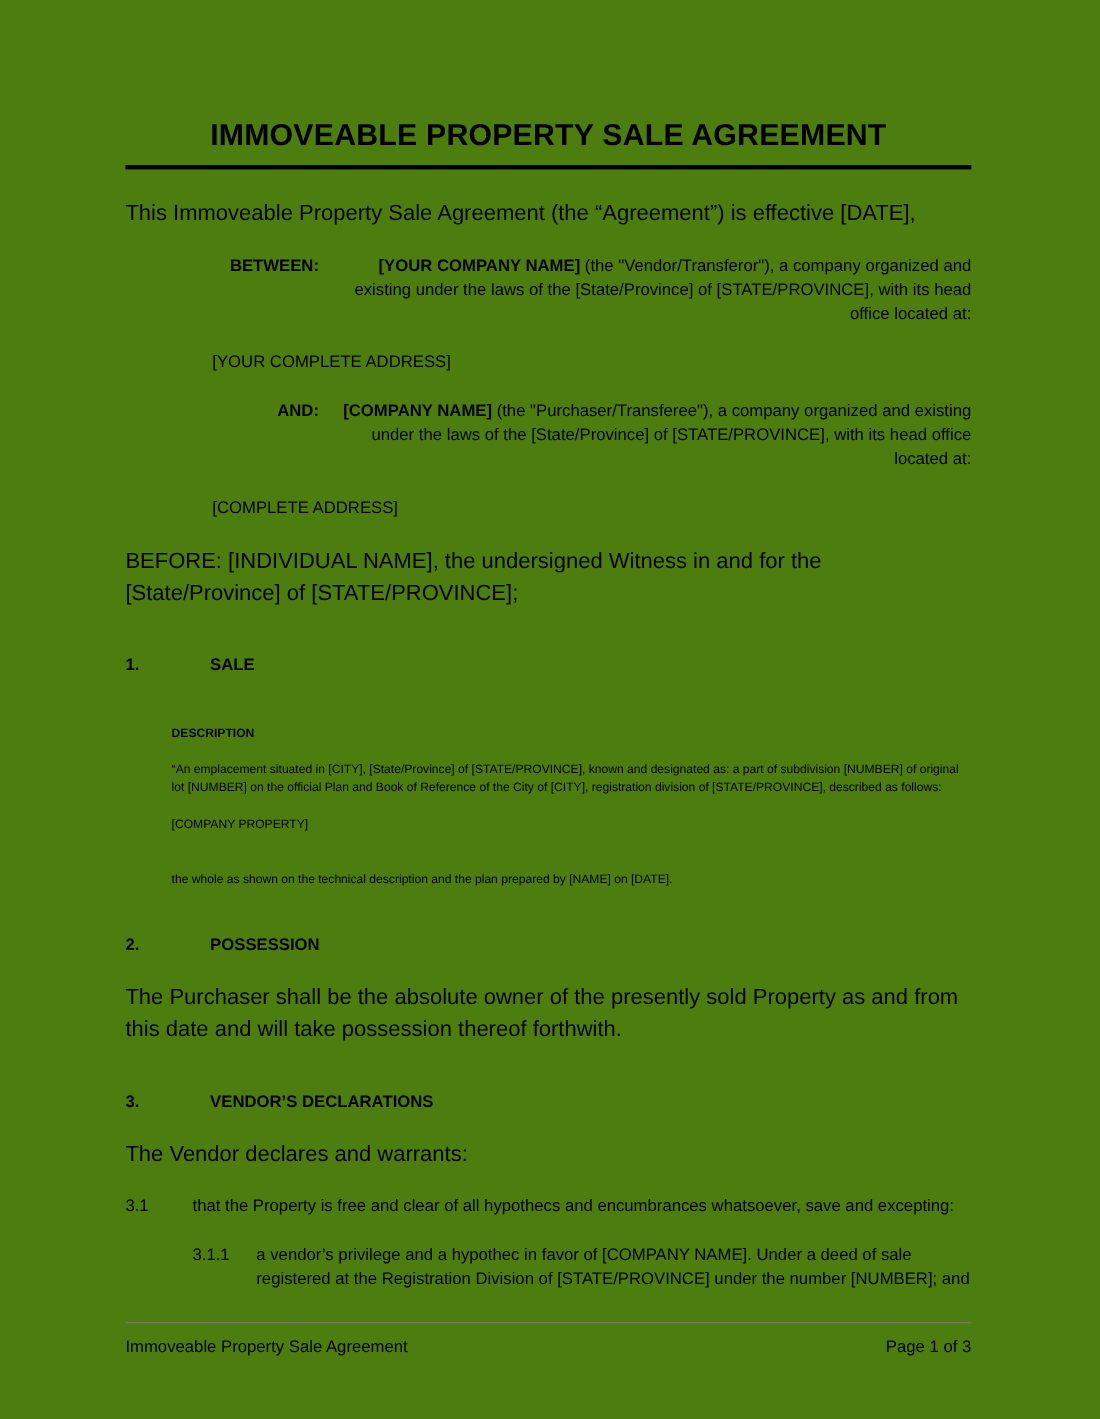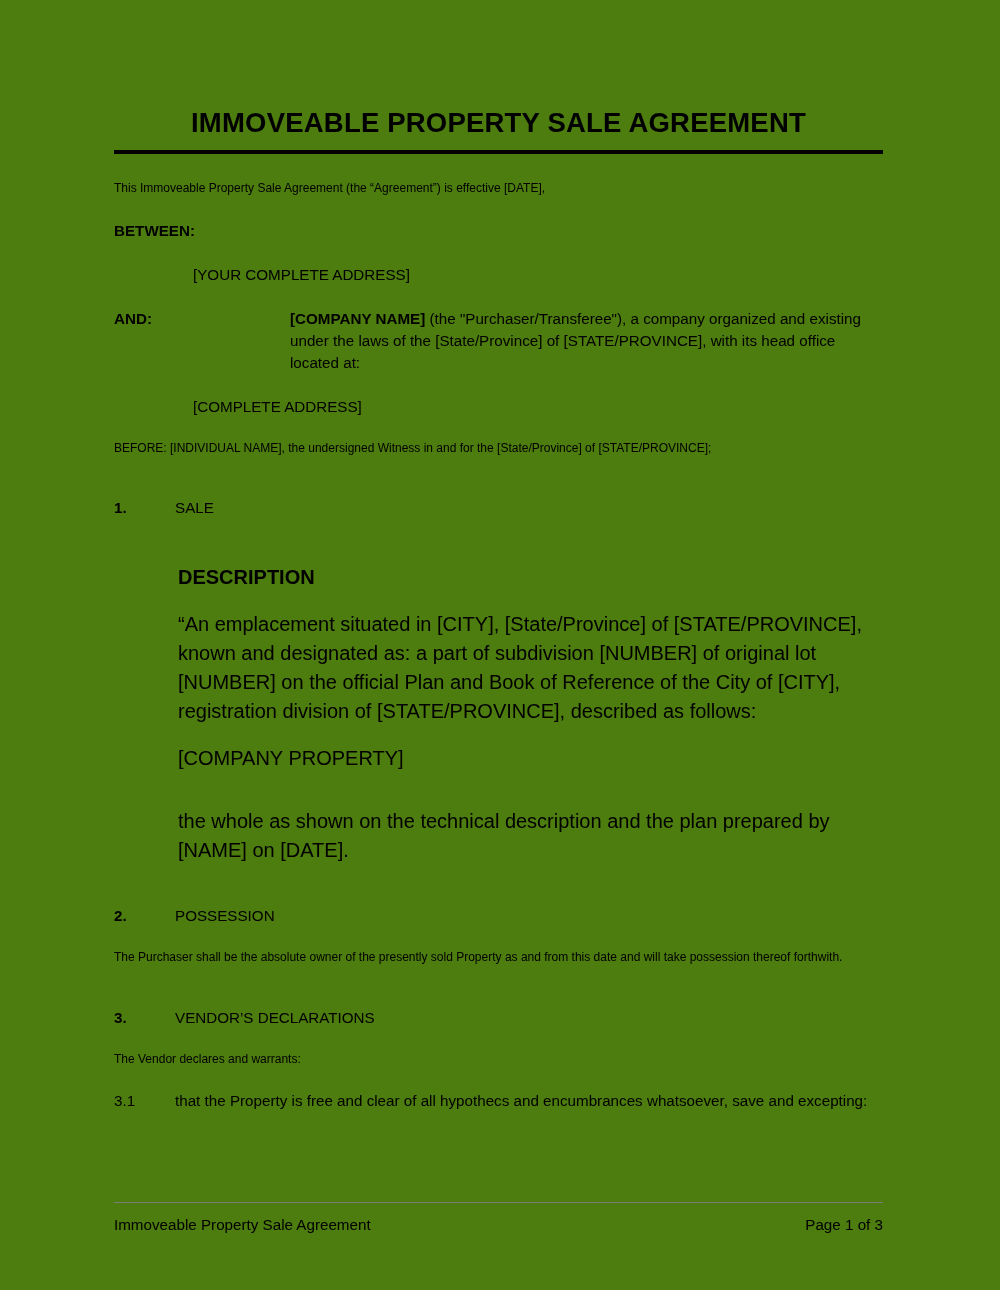--- a/index.html
+++ b/index.html
@@ -39,37 +39,38 @@
   }
   .title-rule {
     margin-top: 12px;
     height: 0;
     border-top: 4px solid #000000;
     width: 100%;
   }
 
   
   .para {
-    font-size: 12px;
+    font-size: 20px;
     line-height: 1.45;
     margin: 0;
     text-align: left;
   }
   .bold { font-weight: bold; }
 
   .gap-18 { height: 18px; }
   .gap-22 { height: 22px; }
   .gap-26 { height: 26px; }
   .gap-34 { height: 34px; }
   .gap-40 { height: 40px; }
 
   
   .party-row {
     display: flex;
     align-items: flex-start;
+    text-align: right;
   }
   .party-label {
     flex: 0 0 176px;
     font-size: 15.2px;
     font-weight: bold;
     line-height: 1.45;
   }
   .party-body {
     flex: 1 1 auto;
     font-size: 15.2px;
@@ -93,35 +94,36 @@
   }
   .clause-num.head {
     font-weight: bold;
   }
   .clause-text {
     flex: 1 1 auto;
     font-size: 15.2px;
     line-height: 1.45;
   }
   .clause-text.head {
-    font-weight: normal;
+    font-weight: bold;
+    margin-left: 16px;
   }
 
   
   .clause.sub {
     margin-left: 61px;
   }
   .clause.sub .clause-num {
     flex: 0 0 58px;
   }
 
   
   .indent-1 {
-    margin-left: 64px;
-    font-size: 20px;
+    margin-left: 42px;
+    font-size: 11px;
     line-height: 1.45;
   }
 
   
   .footer {
     position: absolute;
     left: 114px;
     width: 769px;
     top: 1202px;
   }
@@ -149,20 +151,21 @@
     <div class="title-rule"></div>
 
     <div class="gap-26"></div>
 
     <p class="para">This Immoveable Property Sale Agreement (the “Agreement”) is effective [DATE],</p>
 
     <div class="gap-22"></div>
 
     <div class="party-row">
       <div class="party-label">BETWEEN:</div>
+      <div class="party-body"><span class="bold">[YOUR COMPANY NAME]</span><span> (the "Vendor/Transferor"), a company organized and existing under the laws of the [State/Province] of [STATE/PROVINCE], with its head office located at:</span></div>
     </div>
 
     <div class="gap-22"></div>
 
     <div class="party-address">[YOUR COMPLETE ADDRESS]</div>
 
     <div class="gap-22"></div>
 
     <div class="party-row">
       <div class="party-label">AND:</div>
@@ -227,20 +230,24 @@
 
     <div class="gap-22"></div>
 
     <div class="clause">
       <div class="clause-num">3.1</div>
       <div class="clause-text">that the Property is free and clear of all hypothecs and encumbrances whatsoever, save and excepting:</div>
     </div>
 
     <div class="gap-22"></div>
 
+    <div class="clause sub">
+      <div class="clause-num">3.1.1</div>
+      <div class="clause-text">a vendor’s privilege and a hypothec in favor of [COMPANY NAME]. Under a deed of sale registered at the Registration Division of [STATE/PROVINCE] under the number [NUMBER]; and</div>
+    </div>
 
   </div>
 
   <div class="footer">
     <div class="footer-rule"></div>
     <div class="footer-row">
       <div>Immoveable Property Sale Agreement</div>
       <div>Page 1 of 3</div>
     </div>
   </div>

